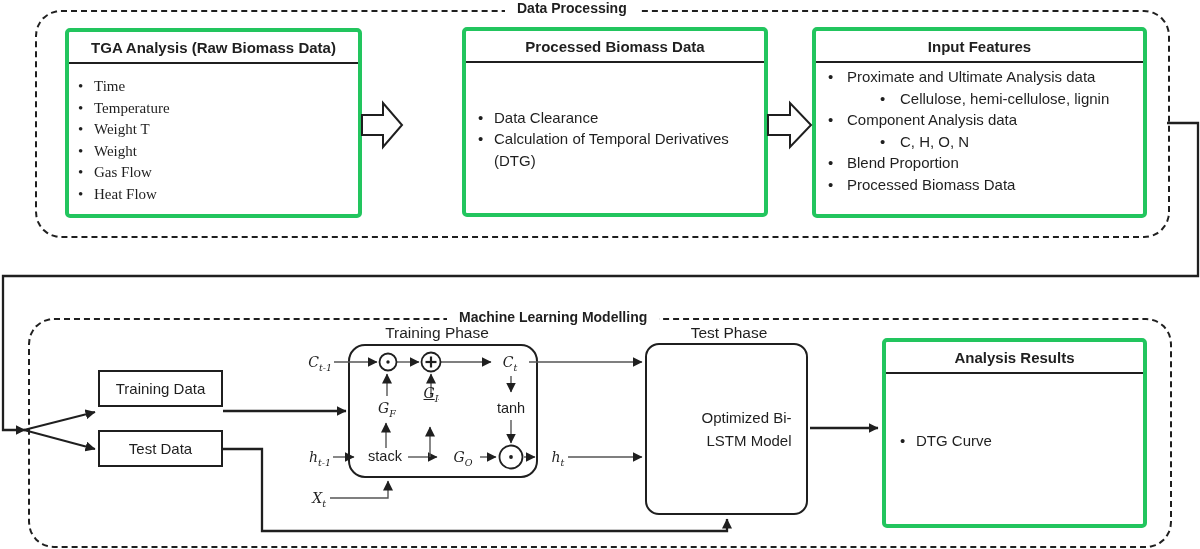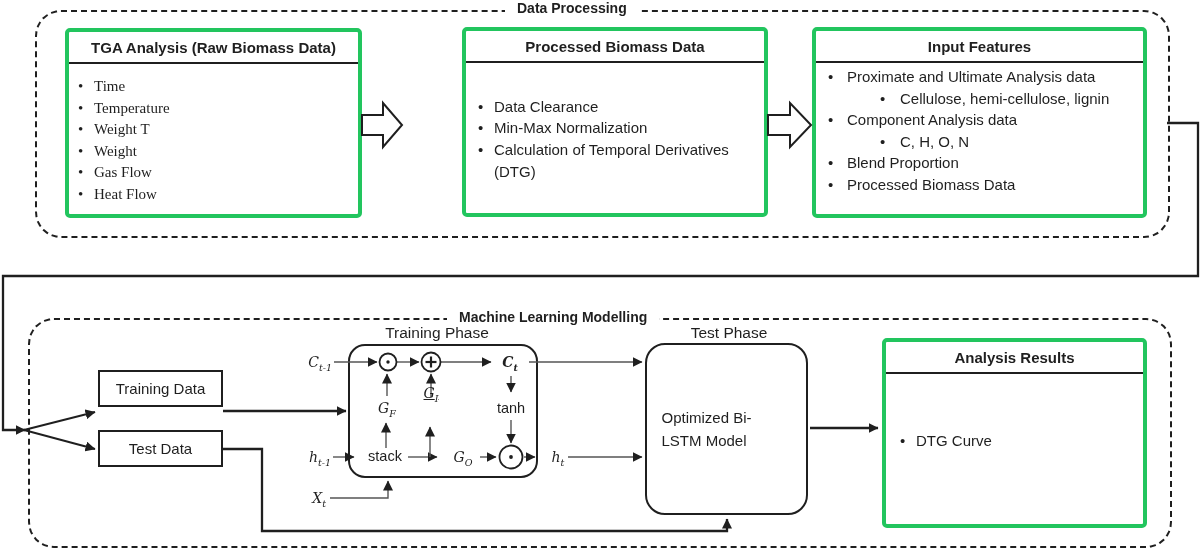--- a/index.html
+++ b/index.html
@@ -27,21 +27,21 @@
   #feat-list{padding:3px 2px 0 8px;font-size:15px;}
   #feat-list li.lv1{padding-left:23px;} #feat-list li.lv1::before{left:4px;}
   #feat-list li.lv2{padding-left:76px;} #feat-list li.lv2::before{left:56px;}
   #res-list{padding:55px 4px 0 12px;}
   #res-list li{padding-left:18px;line-height:23px;} #res-list li::before{left:2px;}
 
   
   .plainbox{position:absolute;border:2px solid #1f1f1f;background:#ffffff;box-sizing:border-box;
             display:flex;align-items:center;justify-content:center;font-size:15px;}
   #cell-box{position:absolute;border:2px solid #1f1f1f;border-radius:17px;background:transparent;box-sizing:border-box;}
-  #bilstm-box{border-radius:20px;font-size:15px;line-height:23px;text-align:left;}
+  #bilstm-box{border-radius:14px;font-size:15px;line-height:23px;text-align:right;}
 
   
   .phaselabel{position:absolute;font-size:15.5px;line-height:18px;text-align:center;white-space:nowrap;}
   .slabel{position:absolute;font-size:14.5px;line-height:17px;text-align:center;white-space:nowrap;}
   .mlabel{position:absolute;font-family:"DejaVu Serif",serif;font-style:italic;font-size:14px;
           line-height:18px;white-space:nowrap;}
   .mlabel sub{font-size:9.5px;line-height:0;}
   .r{text-align:right;} .c{text-align:center;}
 
   svg#wires{position:absolute;left:0;top:0;pointer-events:none;}
@@ -69,21 +69,20 @@
       <li>Gas Flow</li>
       <li>Heat Flow</li>
     </ul>
   </div>
 
   <div class="databox" style="left:462px;top:27px;width:306px;height:190px;">
     <div class="hd">Processed Biomass Data</div>
     <div id="proc-body">
       <ul class="blist" id="proc-list">
         <li>Data Clearance</li>
-        <li>Min-Max Normalization</li>
         <li>Calculation of Temporal Derivatives (DTG)</li>
       </ul>
     </div>
   </div>
 
   <div class="databox" style="left:812px;top:27px;width:335px;height:191px;">
     <div class="hd">Input Features</div>
     <ul class="blist" id="feat-list">
       <li class="lv1">Proximate and Ultimate Analysis data</li>
       <li class="lv2">Cellulose, hemi-cellulose, lignin</li>
@@ -166,21 +165,21 @@
     </g>
   </svg>
 
   <span class="seclabel" style="left:505px;top:0px;">Data Processing</span>
   <span class="seclabel" style="left:447px;top:309px;">Machine Learning Modelling</span>
 
   <span class="phaselabel" style="left:377px;top:324px;width:120px;">Training Phase</span>
   <span class="phaselabel" style="left:669px;top:324px;width:120px;">Test Phase</span>
 
   <span class="mlabel r" style="left:290px;top:353px;width:42px;"><span>C</span><sub>t-1</sub></span>
-  <span class="mlabel c" style="left:494px;top:353px;width:32px;font-weight:bold;"><span>C</span><sub>t</sub></span>
+  <span class="mlabel c" style="left:494px;top:353px;width:32px;"><span>C</span><sub>t</sub></span>
   <span class="mlabel c" style="left:369px;top:399px;width:36px;"><span>G</span><sub>F</sub></span>
   <span class="mlabel c" style="left:413px;top:384px;width:36px;text-decoration:underline;"><span>G</span><sub>I</sub></span>
   <span class="mlabel c" style="left:445px;top:448px;width:36px;"><span>G</span><sub>O</sub></span>
   <span class="mlabel r" style="left:289px;top:448px;width:42px;"><span>h</span><sub>t-1</sub></span>
   <span class="mlabel c" style="left:544px;top:448px;width:28px;"><span>h</span><sub>t</sub></span>
   <span class="mlabel r" style="left:296px;top:489px;width:30px;"><span>X</span><sub>t</sub></span>
 
   <span class="slabel" style="left:360px;top:448px;width:50px;">stack</span>
   <span class="slabel" style="left:486px;top:400px;width:50px;">tanh</span>
 

